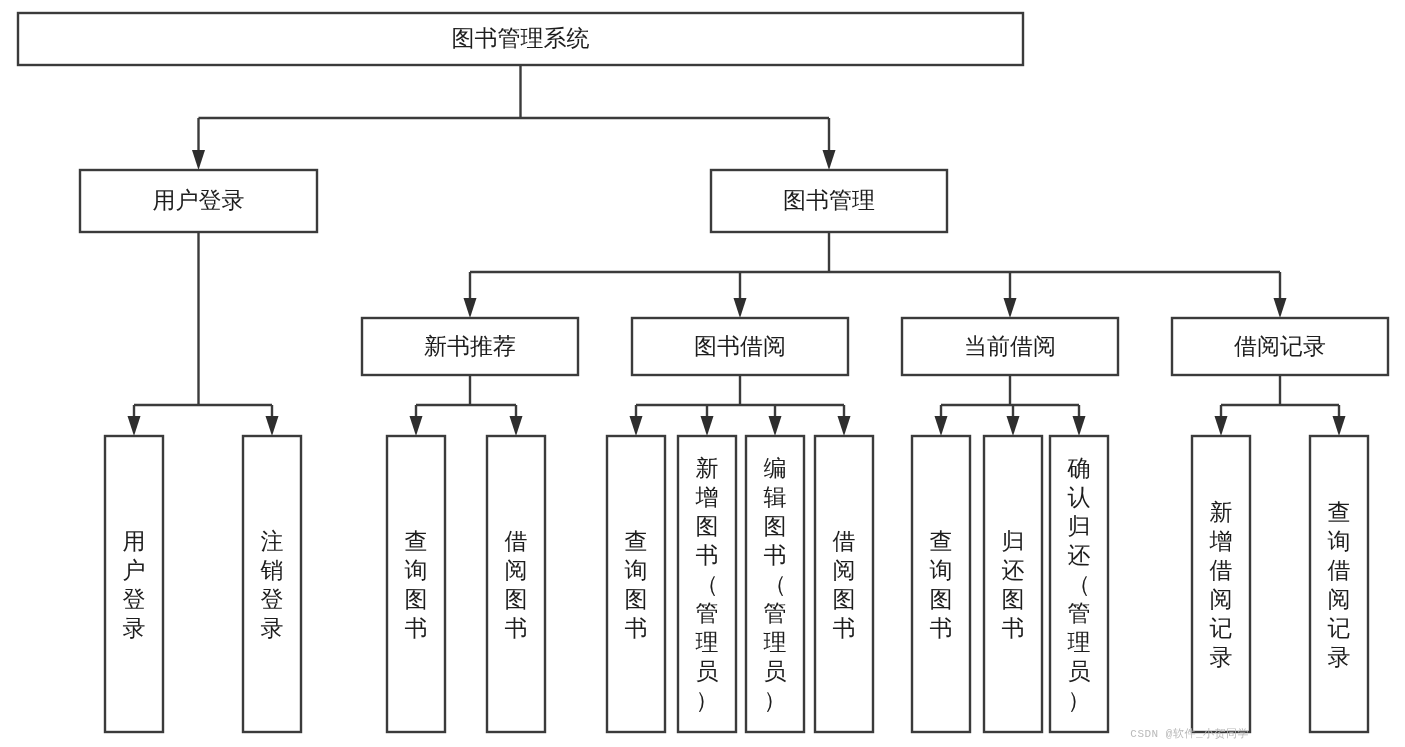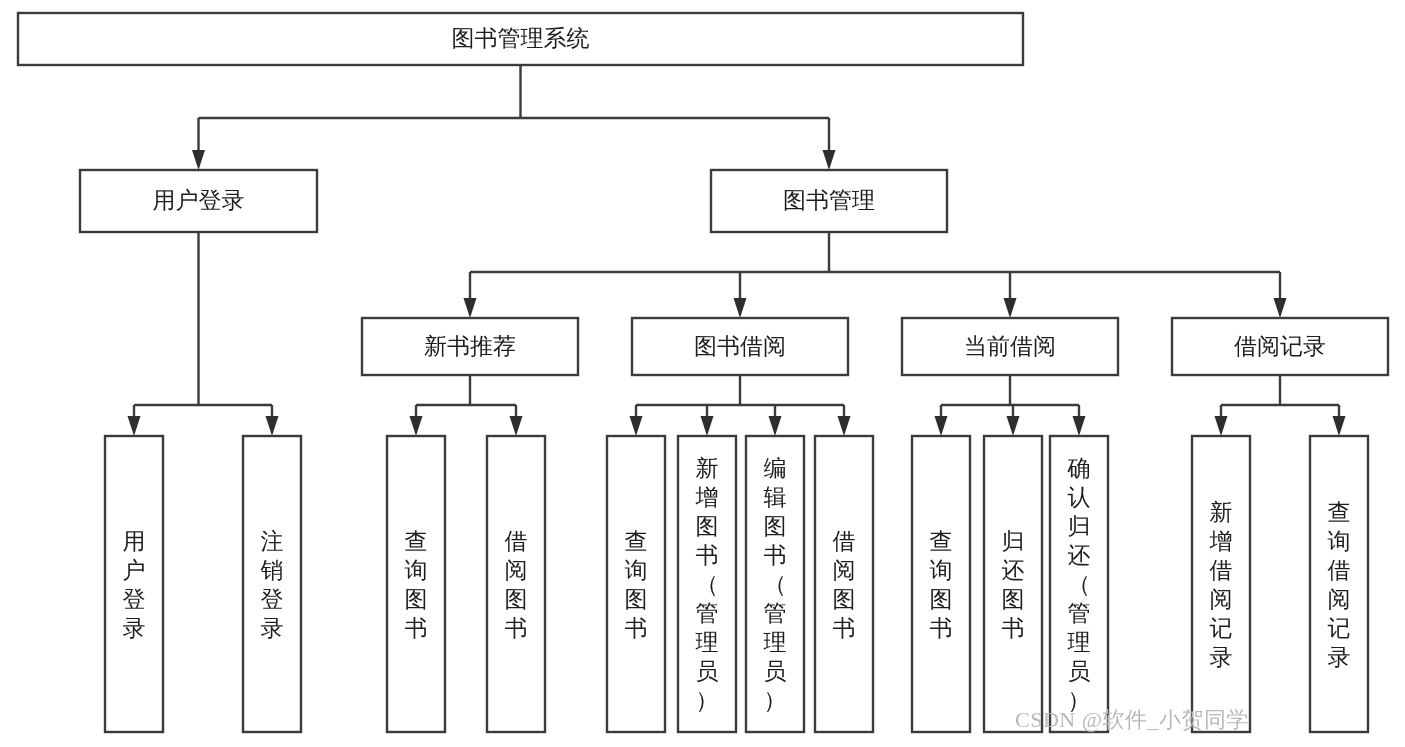--- a/index.html
+++ b/index.html
@@ -51,23 +51,23 @@
   }
   .node-label-v {
     font-family: "Liberation Sans", "DejaVu Sans", sans-serif;
     font-size: 23px;
     fill: #1d1d1d;
     text-anchor: middle;
   }
   .watermark-text {
     position: absolute;
     right: 12px;
-    bottom: 12px;
-    font-family: Liberation Serif, serif;
-    font-size: 22px;
+    bottom: 6px;
+    font-family: Liberation Mono, monospace;
+    font-size: 11px;
     color: #b9b9b9;
     letter-spacing: 0.5px;
     white-space: nowrap;
     user-select: none;
   }
 </style>
 </head>
 <body>
 
 <div id="diagram-root">

